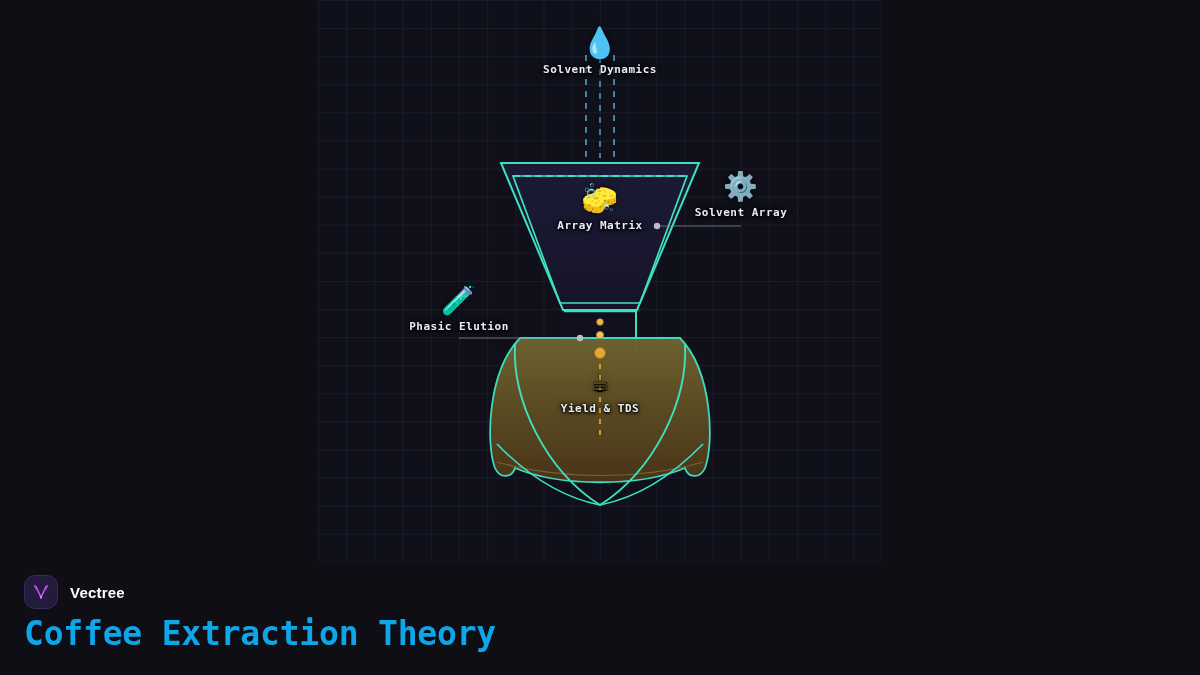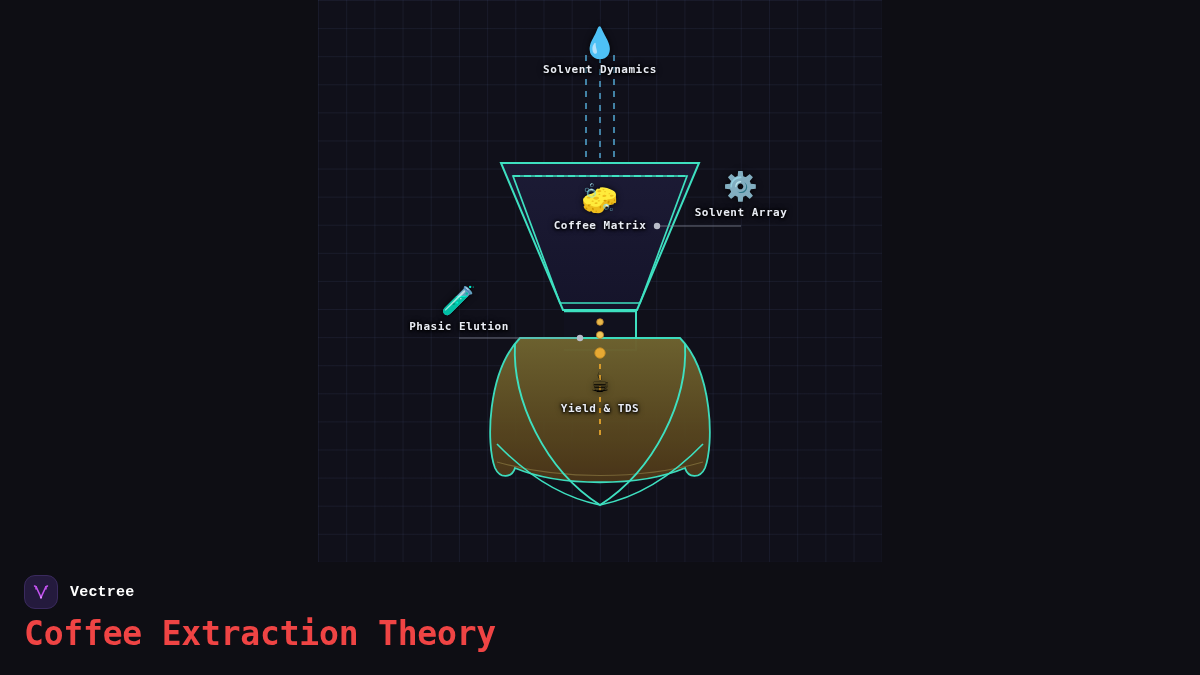--- a/index.html
+++ b/index.html
@@ -50,27 +50,27 @@
 
   
   #footer { position:absolute; left:0; top:562px; width:1200px; height:113px; }
   #brandrow { position:absolute; left:24px; top:13px; display:flex; align-items:center; gap:12px; }
   #logo {
     width:34px; height:34px; border-radius:11px;
     background:#241a3d; border:1px solid #3a2a5e;
     display:flex; align-items:center; justify-content:center;
   }
   #brandname {
-    font-family:Liberation Mono, monospace;
+    font-family:Liberation Sans, sans-serif;
     font-size:15px; font-weight:700; color:#ffffff; letter-spacing:.2px;
   }
   #title {
     position:absolute; left:24px; top:52px;
     font-family:"DejaVu Sans Mono","Liberation Mono",monospace;
-    font-size:33px; font-weight:700; color:#ef4444; letter-spacing:-.2px;
+    font-size:33px; font-weight:700; color:#0ea5e9; letter-spacing:-.2px;
     white-space:nowrap;
   }
 </style>
 </head>
 <body>
 
 <div id="stage">
 
   <div id="canvas"></div>
 
@@ -145,21 +145,21 @@
     </g>
   </svg>
 
   <div class="node" id="node-solvent">
     <span class="glyph">💧</span>
     <span class="cap">Solvent Dynamics</span>
   </div>
 
   <div class="node" id="node-matrix">
     <span class="glyph">🧽</span>
-    <span class="cap">Coffee Matrix</span>
+    <span class="cap">Array Matrix</span>
   </div>
 
   <div class="node" id="node-particle">
     <span class="glyph">⚙️</span>
     <span class="cap">Solvent Array</span>
   </div>
 
   <div class="node" id="node-phasic">
     <span class="glyph">🧪</span>
     <span class="cap">Phasic Elution</span>

